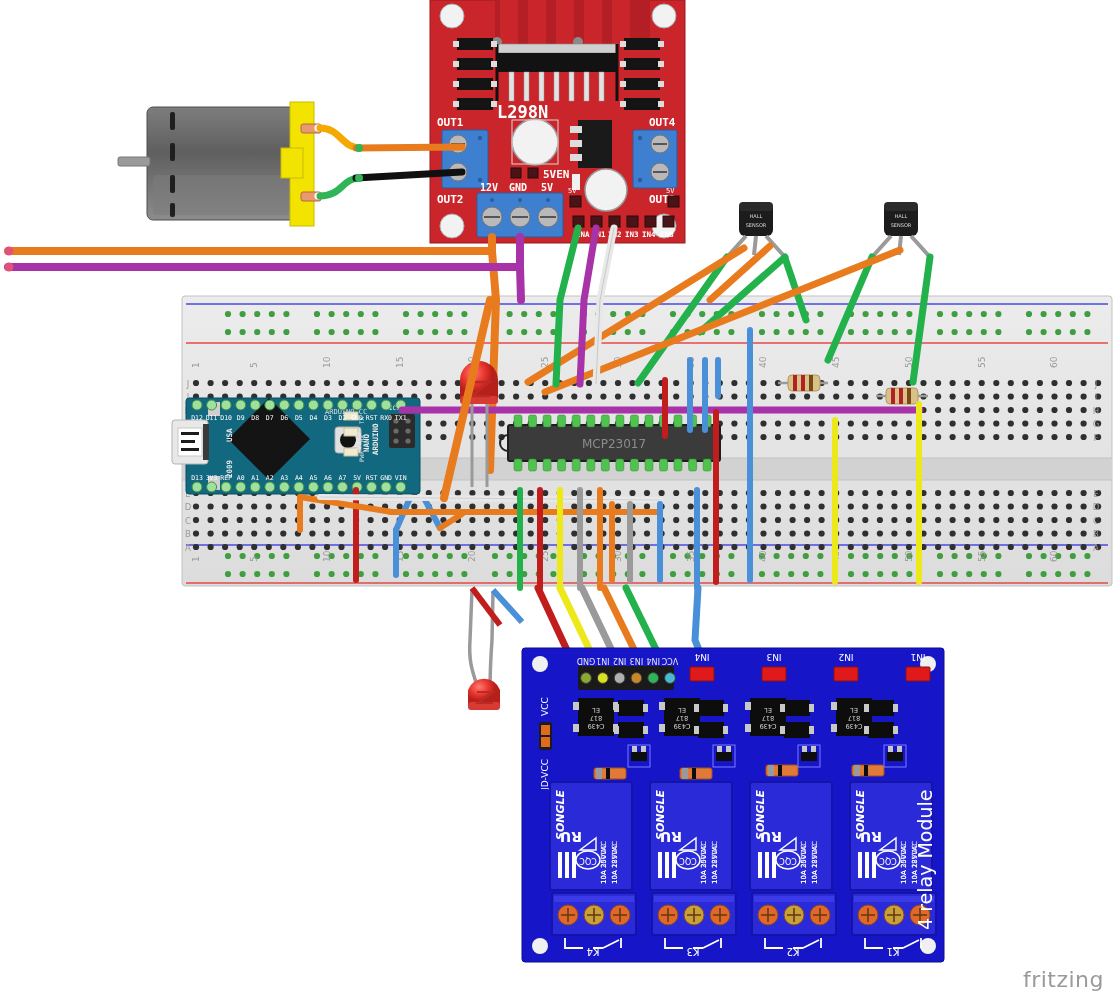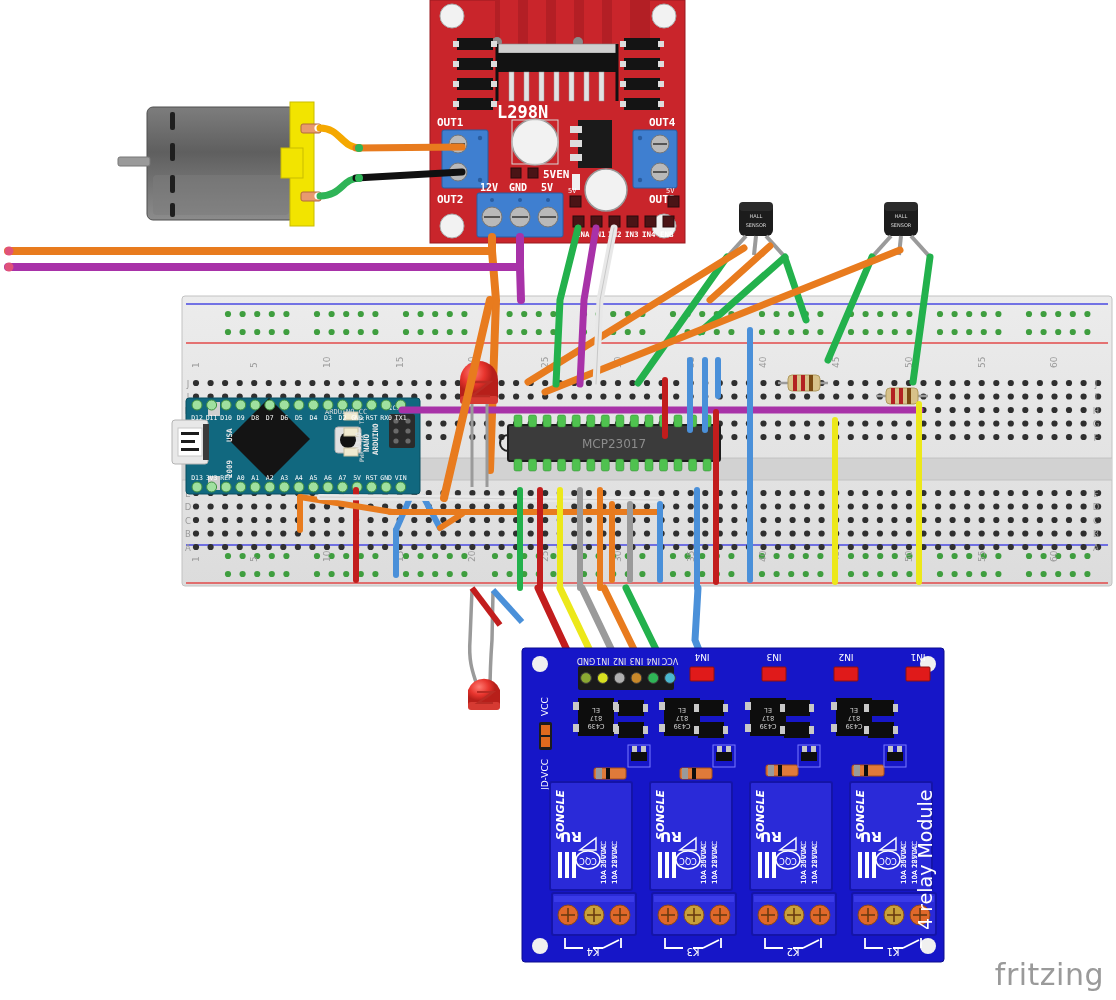--- a/index.html
+++ b/index.html
@@ -1,21 +1,21 @@
 <!DOCTYPE html>
 <html><head>
 <meta charset="utf-8">
 <title>Fritzing Breadboard View</title>
 <style>
   html,body{margin:0;padding:0;background:#ffffff;}
   body{font-family:"DejaVu Sans",sans-serif;}
   #stage{position:relative;width:1116px;height:1000px;background:#fff;overflow:hidden;}
   svg{display:block;}
   .wm{position:absolute;right:12px;bottom:8px;font-family:"DejaVu Sans",sans-serif;
-      font-size:30px;color:#9a9a9a;letter-spacing:0.5px;text-align:right;}
+      font-size:22px;color:#9a9a9a;letter-spacing:0.5px;text-align:right;}
 </style>
 </head>
 <body>
 
 <div id="stage">
 
 <svg width="1116" height="1000" viewBox="0 0 1116 1000">
   <defs>
     <linearGradient id="motorBody" x1="0" y1="0" x2="0" y2="1">
       <stop offset="0%" stop-color="#7d7d7d"></stop>

